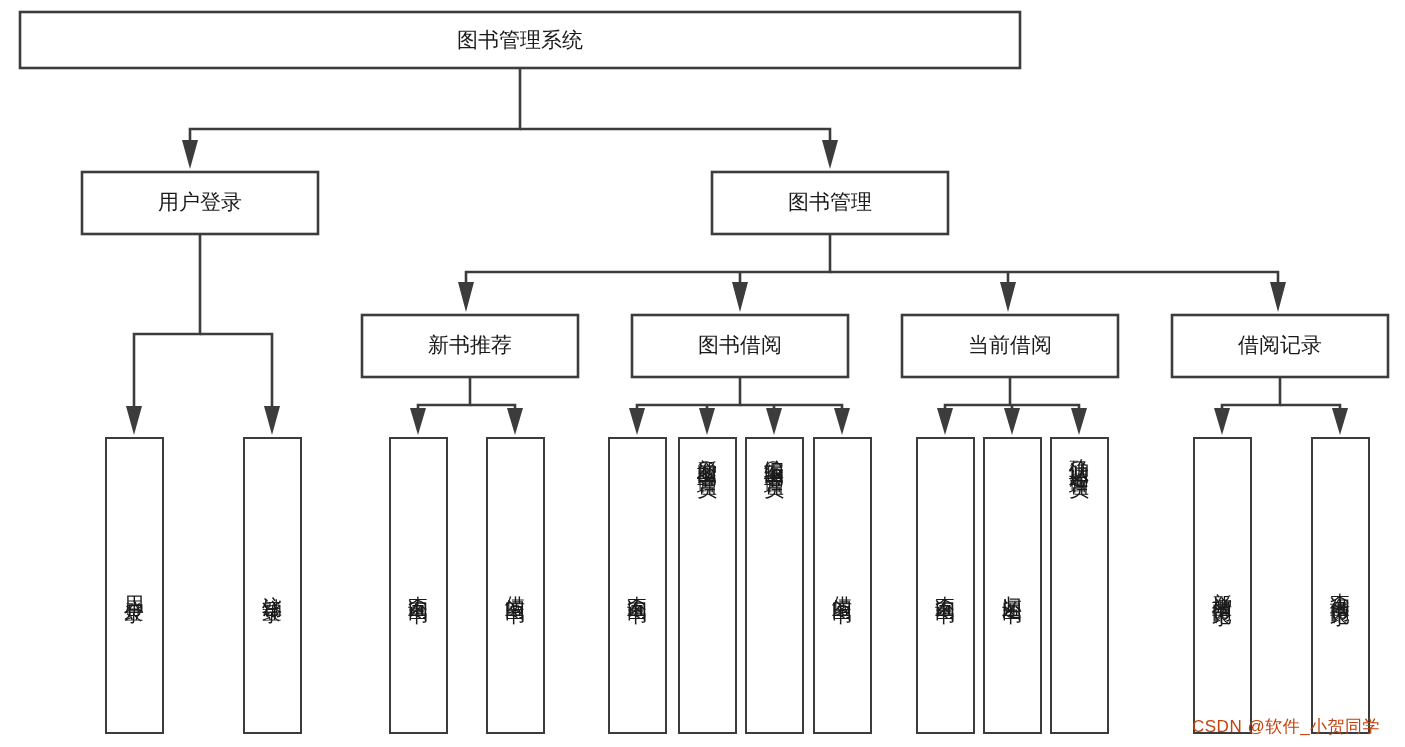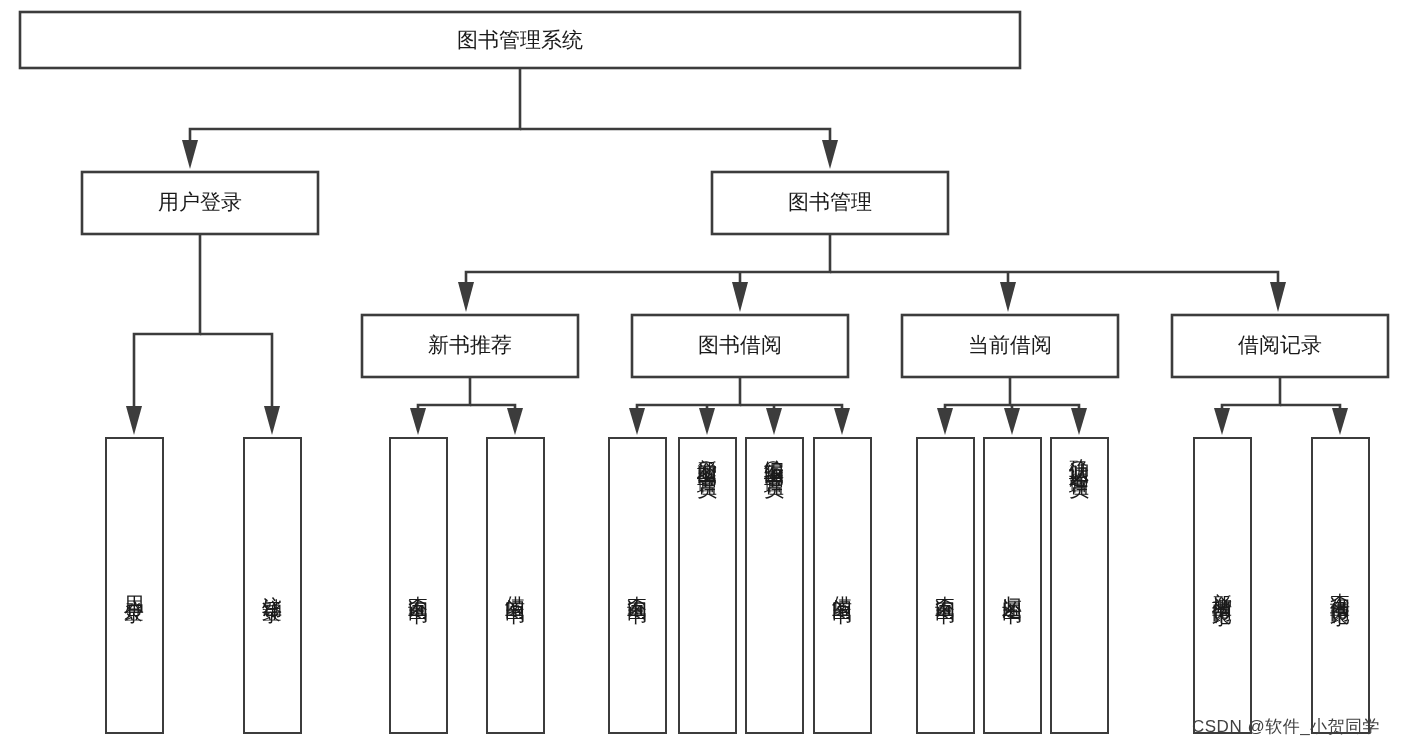--- a/index.html
+++ b/index.html
@@ -71,21 +71,21 @@
     stroke-width: 2.6;
     fill: none;
   }
   .arrow-head {
     fill: #3c3c3c;
   }
   .watermark {
     position: absolute;
     font-family: "Liberation Sans", "DejaVu Sans", sans-serif;
     font-size: 17px;
-    color: #404040;
+    color: #c2410c;
     white-space: nowrap;
     letter-spacing: 0.5px;
   }
 </style>
 </head>
 <body>
 
 <div id="diagram-root">
 
   <svg class="diagram" viewBox="0 0 1405 747">

